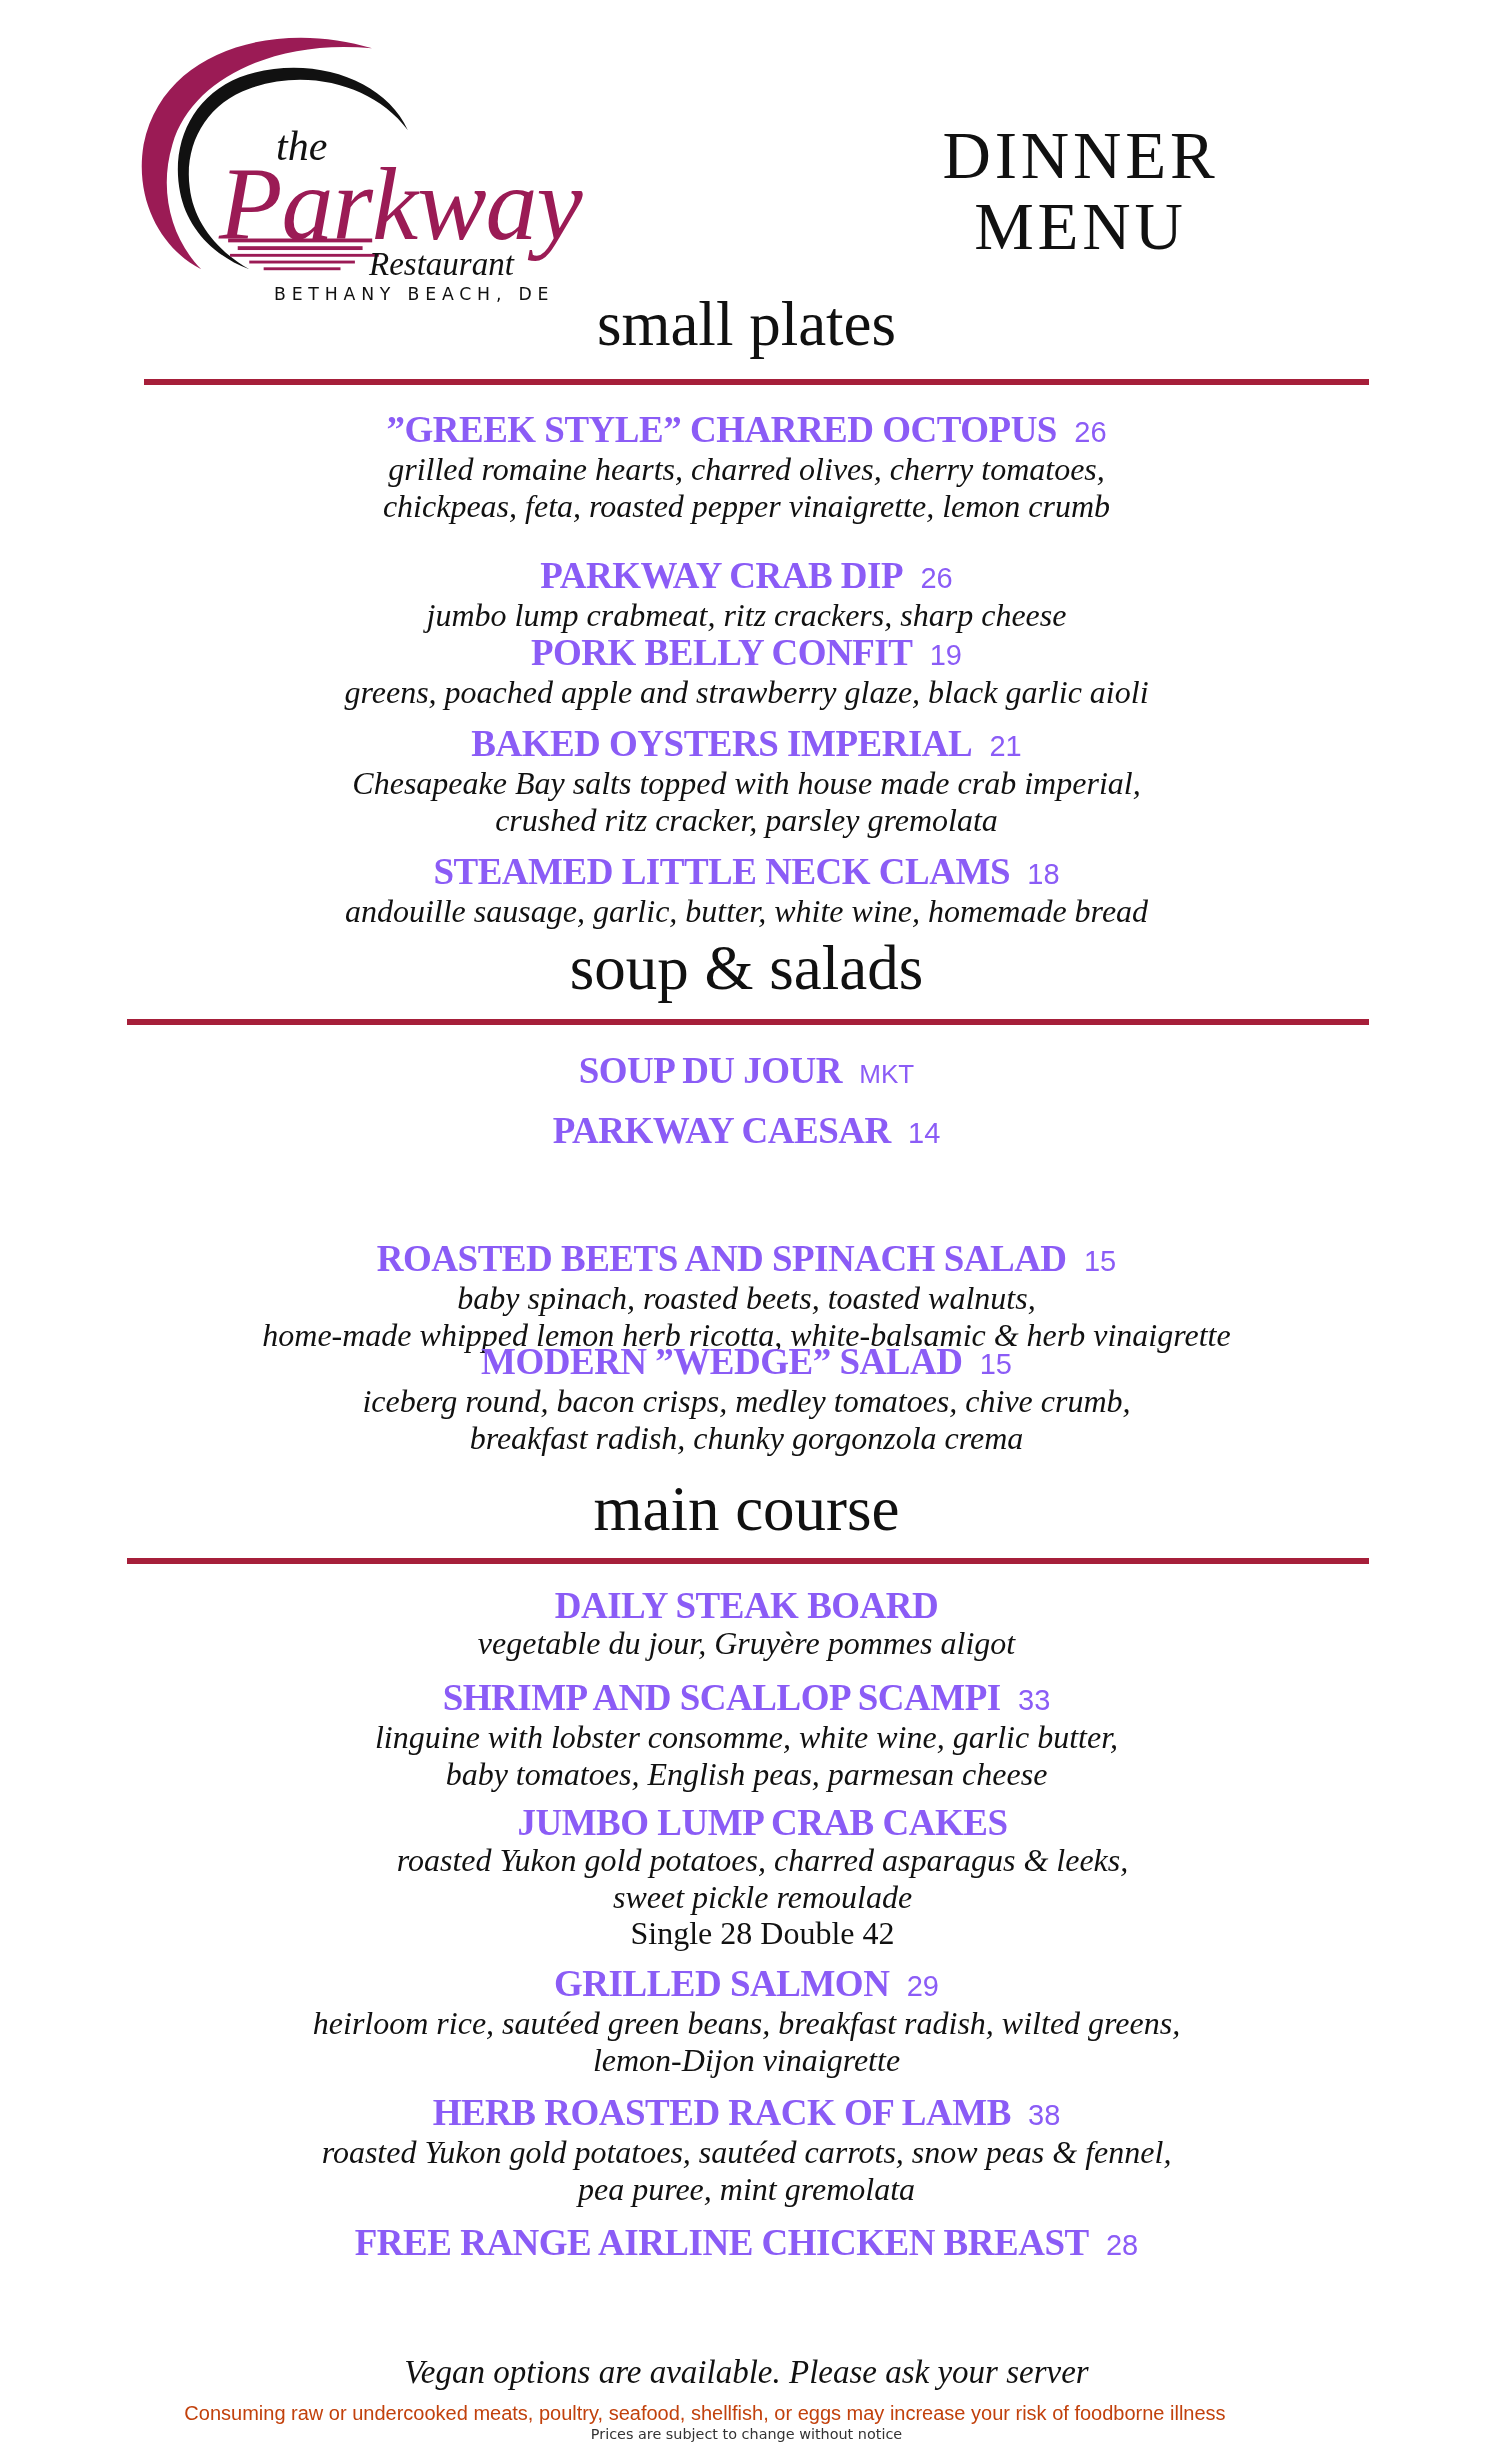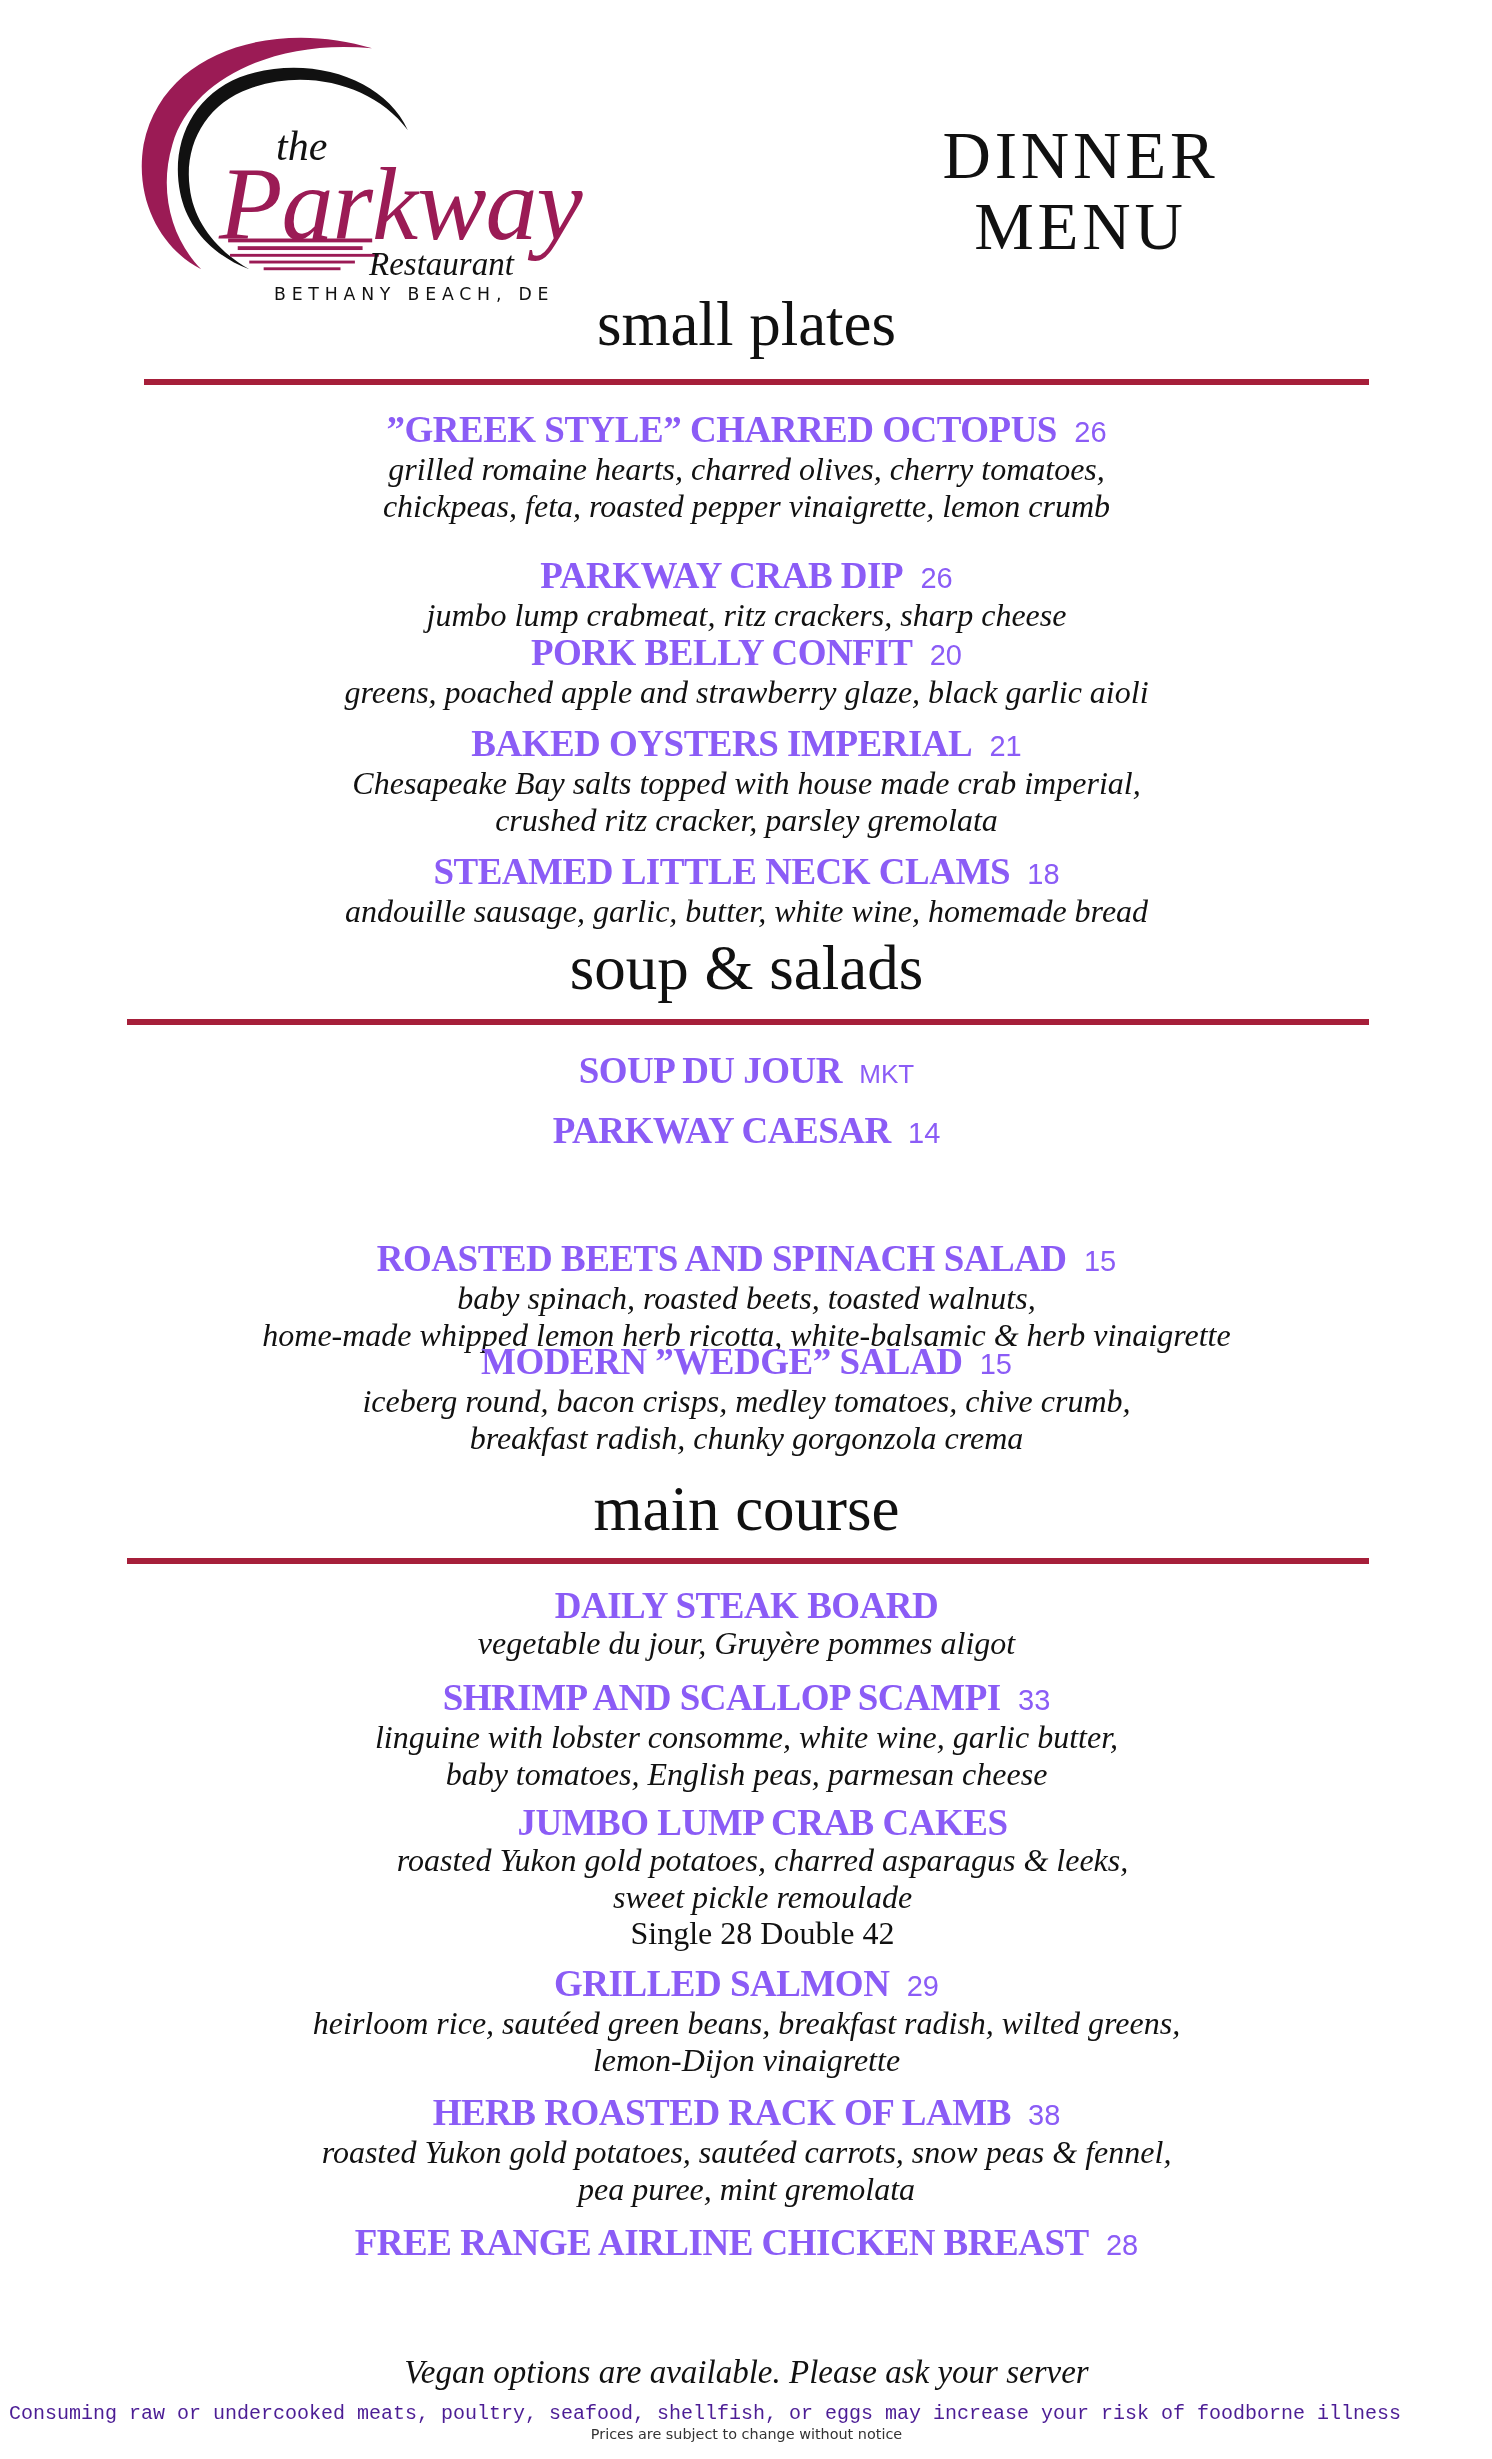--- a/index.html
+++ b/index.html
@@ -145,24 +145,24 @@
       font-family: "Liberation Serif", serif;
       font-style: italic;
       font-size: 33px;
       line-height: 1;
     }
     #disclaimer {
       left: 0;
       width: 1410px;
       top: 2402px;
       text-align: center;
-      font-family: Liberation Mono, monospace;
+      font-family: Liberation Sans, sans-serif;
       font-size: 20px;
       line-height: 23px;
-      color: #4c1d95;
+      color: #c2410c;
     }
     #prices-note {
       left: 0;
       width: 1493px;
       top: 2426px;
       text-align: center;
       font-family: "DejaVu Sans", sans-serif;
       font-size: 14.4px;
       line-height: 17.3px;
       color: #333;
@@ -210,21 +210,21 @@
 
 <div class="item" style="top:557px;">
   <div class="item-name">
     <span>PARKWAY CRAB DIP</span><span class="item-price">26</span>
   </div>
   <div class="item-desc">jumbo lump crabmeat, ritz crackers, sharp cheese</div>
 </div>
 
 <div class="item" style="top:634px;">
   <div class="item-name">
-    <span>PORK BELLY CONFIT</span><span class="item-price">20</span>
+    <span>PORK BELLY CONFIT</span><span class="item-price">19</span>
   </div>
   <div class="item-desc">greens, poached apple and strawberry glaze, black garlic aioli</div>
 </div>
 
 <div class="item" style="top:725px;">
   <div class="item-name">
     <span>BAKED OYSTERS IMPERIAL</span><span class="item-price">21</span>
   </div>
   <div class="item-desc">Chesapeake Bay salts topped with house made crab imperial,</div>
   <div class="item-desc">crushed ritz cracker, parsley gremolata</div>

